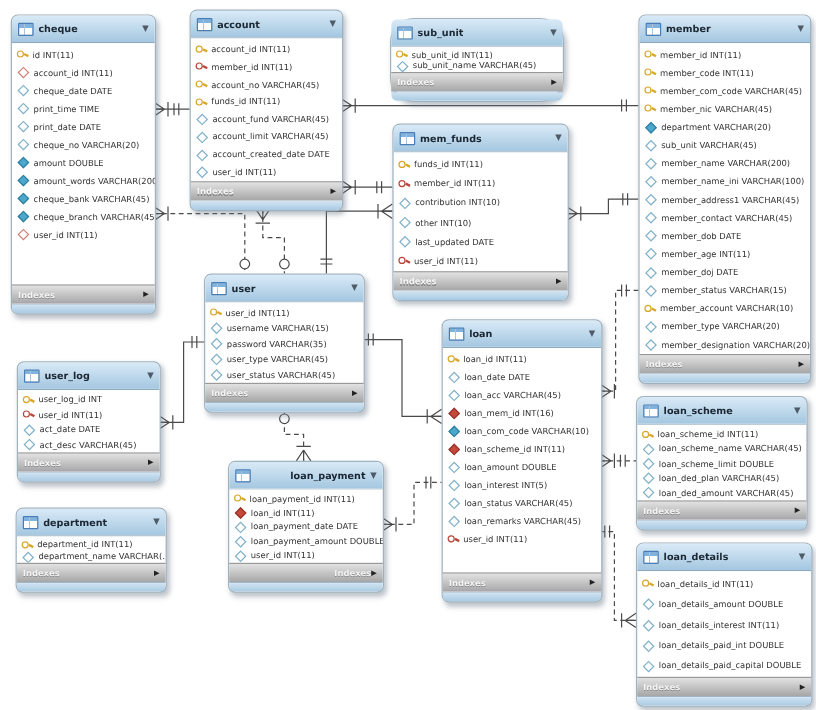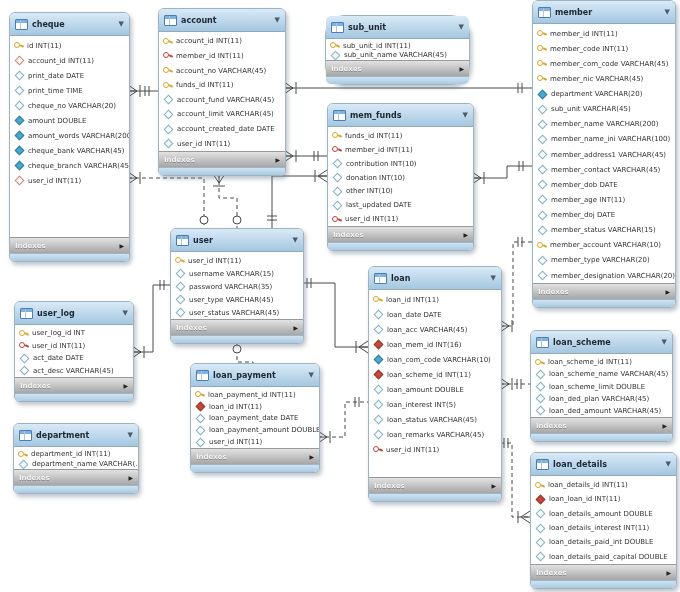--- a/index.html
+++ b/index.html
@@ -106,25 +106,29 @@
         <div class="row">
           <span class="ic ic-key"></span>
           <span class="row-text">id INT(11)</span>
         </div>
         <div class="row">
           <span class="ic ic-diamond d-outred"></span>
           <span class="row-text">account_id INT(11)</span>
         </div>
         <div class="row">
           <span class="ic ic-diamond d-out"></span>
+          <span class="row-text">cheque_date DATE</span>
+        </div>
+        <div class="row">
+          <span class="ic ic-diamond d-out"></span>
+          <span class="row-text">print_time TIME</span>
+        </div>
+        <div class="row">
+          <span class="ic ic-diamond d-out"></span>
           <span class="row-text">print_date DATE</span>
-        </div>
-        <div class="row">
-          <span class="ic ic-diamond d-out"></span>
-          <span class="row-text">print_time TIME</span>
         </div>
         <div class="row">
           <span class="ic ic-diamond d-out"></span>
           <span class="row-text">cheque_no VARCHAR(20)</span>
         </div>
         <div class="row">
           <span class="ic ic-diamond d-fill"></span>
           <span class="row-text">amount DOUBLE</span>
         </div>
         <div class="row">
@@ -211,21 +215,21 @@
           <span class="ic ic-diamond d-out"></span>
           <span class="row-text">sub_unit_name VARCHAR(45)</span>
         </div>
       </div>
       <div class="tbl-footer">
         <span class="footer-label">Indexes</span>
         <span class="footer-arrow">▶</span>
       </div>
       <div class="tbl-strip"></div>
     </div>
-    <div class="table" style="left: 532px; top: 0; width: 142px; height: 306px;">
+    <div class="table" style="left: 532px; top: 12px; width: 142px; height: 306px;">
       <div class="tbl-header">
         <span class="grid-icon"></span>
         <span class="tbl-title">member</span>
         <span class="tbl-arrow">▼</span>
       </div>
       <div class="tbl-body">
         <div class="row">
           <span class="ic ic-key"></span>
           <span class="row-text">member_id INT(11)</span>
         </div>
@@ -314,24 +318,20 @@
         <div class="row">
           <span class="ic ic-key k-red"></span>
           <span class="row-text">member_id INT(11)</span>
         </div>
         <div class="row">
           <span class="ic ic-diamond d-out"></span>
           <span class="row-text">contribution INT(10)</span>
         </div>
         <div class="row">
           <span class="ic ic-diamond d-out"></span>
-          <span class="row-text">donation INT(10)</span>
-        </div>
-        <div class="row">
-          <span class="ic ic-diamond d-out"></span>
           <span class="row-text">other INT(10)</span>
         </div>
         <div class="row">
           <span class="ic ic-diamond d-out"></span>
           <span class="row-text">last_updated DATE</span>
         </div>
         <div class="row">
           <span class="ic ic-key k-red"></span>
           <span class="row-text">user_id INT(11)</span>
         </div>
@@ -421,21 +421,21 @@
           <span class="ic ic-diamond d-out"></span>
           <span class="row-text">department_name VARCHAR(…</span>
         </div>
       </div>
       <div class="tbl-footer">
         <span class="footer-label">Indexes</span>
         <span class="footer-arrow">▶</span>
       </div>
       <div class="tbl-strip"></div>
     </div>
-    <div class="table" style="left: 190px; top: 363px; width: 128px; height: 108px;">
+    <div class="table" style="left: 190px; top: 384px; width: 128px; height: 108px; text-align: right;">
       <div class="tbl-header">
         <span class="grid-icon"></span>
         <span class="tbl-title">loan_payment</span>
         <span class="tbl-arrow">▼</span>
       </div>
       <div class="tbl-body">
         <div class="row">
           <span class="ic ic-key"></span>
           <span class="row-text">loan_payment_id INT(11)</span>
         </div>
@@ -557,24 +557,20 @@
     <div class="table" style="left: 530px; top: 452px; width: 145px; height: 135px;">
       <div class="tbl-header">
         <span class="grid-icon"></span>
         <span class="tbl-title">loan_details</span>
         <span class="tbl-arrow">▼</span>
       </div>
       <div class="tbl-body">
         <div class="row">
           <span class="ic ic-key"></span>
           <span class="row-text">loan_details_id INT(11)</span>
-        </div>
-        <div class="row">
-          <span class="ic ic-diamond d-fillred"></span>
-          <span class="row-text">loan_loan_id INT(11)</span>
         </div>
         <div class="row">
           <span class="ic ic-diamond d-out"></span>
           <span class="row-text">loan_details_amount DOUBLE</span>
         </div>
         <div class="row">
           <span class="ic ic-diamond d-out"></span>
           <span class="row-text">loan_details_interest INT(11)</span>
         </div>
         <div class="row">

